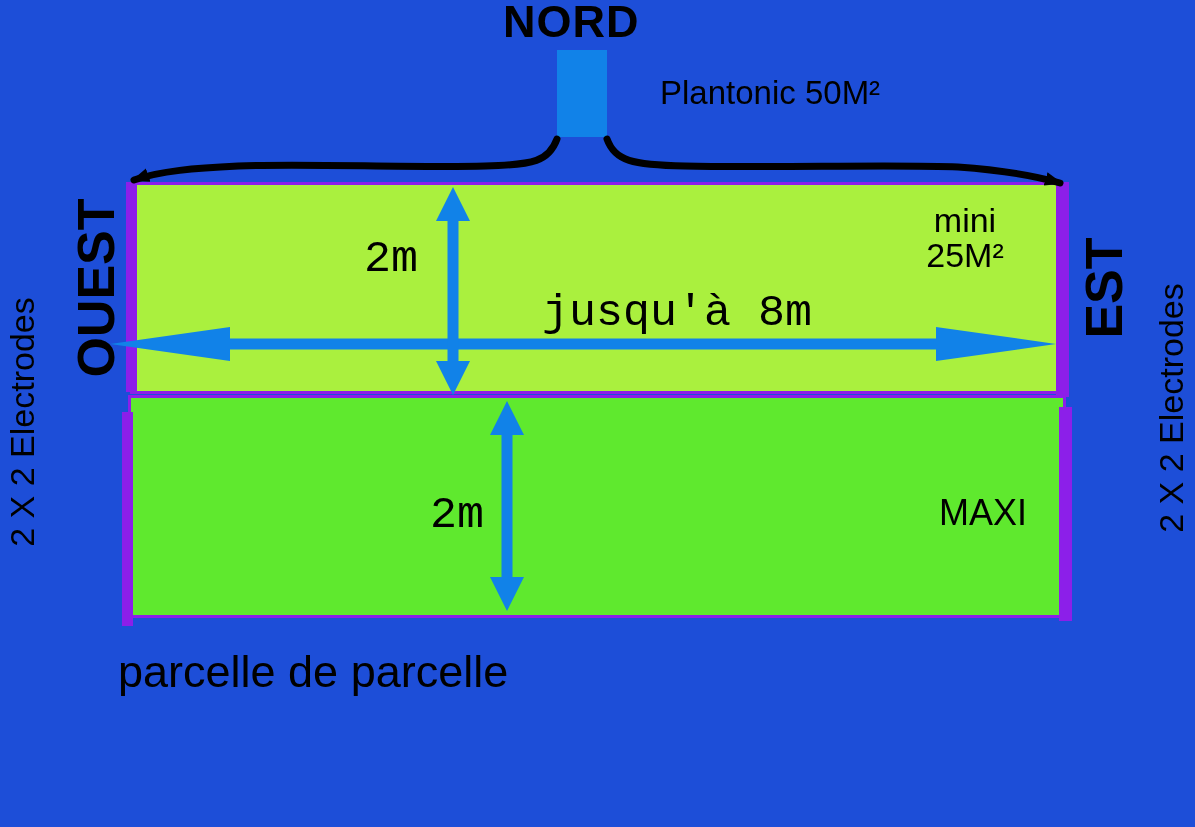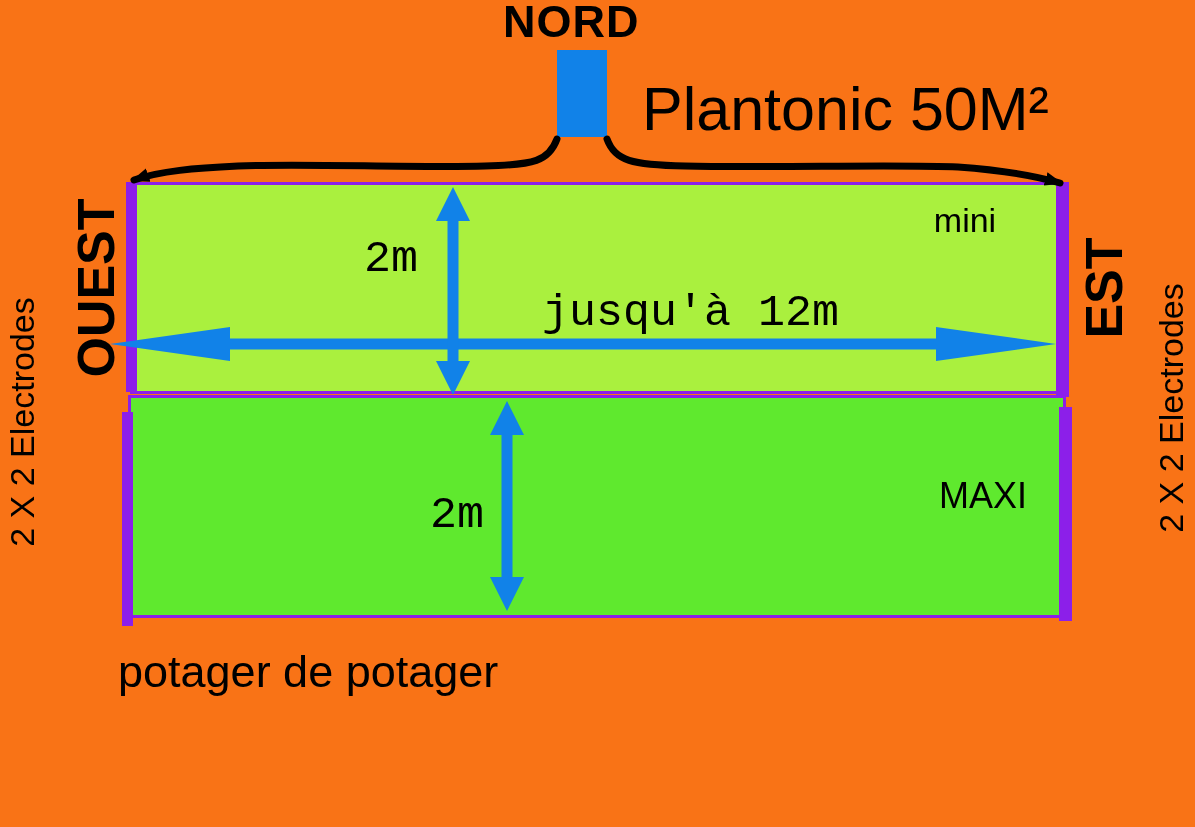--- a/index.html
+++ b/index.html
@@ -1,23 +1,23 @@
 <!DOCTYPE html>
 <html><head>
 <meta charset="utf-8">
 <style>
   html,body { margin:0; padding:0; background:#ffffff; }
   body { font-family:"Liberation Sans", sans-serif; color:#000; }
-  .canvas { position:relative; width:1195px; height:827px; background:#f97316; overflow:hidden; }
+  .canvas { position:relative; width:1195px; height:827px; background:#1d4ed8; overflow:hidden; }
 
   .abs { position:absolute; white-space:nowrap; }
 
   .nord-label { left:503px; top:-4px; font-size:45px; font-weight:bold; letter-spacing:1px; }
   .blue-box { left:557px; top:50px; width:50px; height:87px; background:#1182e8; }
-  .product-label { left:642px; top:74px; font-size:61px; }
+  .product-label { left:660px; top:74px; font-size:33px; }
 
   .plot { position:absolute; box-sizing:border-box; border:3px solid #8c1fe9; }
   .plot-mini { left:130px; top:182px; width:932px; height:212px; background:#aaf03e; }
   .plot-maxi { left:128px; top:395px; width:938px; height:223px; background:#5fe92e; }
 
   .bar { position:absolute; background:#8c1fe9; }
   .bar-left-top { left:126px; top:182px; width:11px; height:210px; }
   .bar-left-bottom { left:122px; top:412px; width:11px; height:214px; }
   .bar-right-top { left:1056px; top:182px; width:13px; height:215px; }
   .bar-right-bottom { left:1059px; top:407px; width:13px; height:214px; }
@@ -28,21 +28,21 @@
   .electrodes-left { left:22px; top:422px; font-size:34px; }
   .electrodes-right { left:1171px; top:408px; font-size:34px; }
 
   .dim-label { position:absolute; font-size:45px;font-family:Liberation Mono, monospace; }
   .label-2m-top { left:364px; top:234px; }
   .label-2m-bottom { left:430px; top:490px; }
   .label-13m { left:542px; top:288px; }
 
   .area-block { position:absolute; text-align:center; }
   .mini-block { left:898px; top:196px; width:134px; font-size:34px; line-height:35px;margin-top:7px; }
-  .maxi-block { left:896px; top:477px; width:174px; font-size:36px; line-height:38px; }
+  .maxi-block { left:896px; top:494px; width:174px; font-size:36px; line-height:38px; }
   .area-line { display:block; }
 
   .caption { left:118px; top:646px; font-size:45px; }
 
   svg.overlay { position:absolute; left:0; top:0; pointer-events:none; }
 </style>
 </head>
 <body>
 
 <div class="canvas">
@@ -58,31 +58,32 @@
   <div class="bar bar-left-bottom"></div>
   <div class="bar bar-right-top"></div>
   <div class="bar bar-right-bottom"></div>
 
   <div class="vtext ouest-label">OUEST</div>
   <div class="vtext est-label">EST</div>
   <div class="vtext electrodes-left">2 X 2 Electrodes</div>
   <div class="vtext electrodes-right">2 X 2 Electrodes</div>
 
   <div class="dim-label label-2m-top">2m</div>
-  <div class="dim-label label-13m">jusqu'à 12m</div>
+  <div class="dim-label label-13m">jusqu'à 8m</div>
   <div class="dim-label label-2m-bottom">2m</div>
 
   <div class="area-block mini-block">
     <span class="area-line">mini</span>
+    <span class="area-line">25M²</span>
   </div>
   <div class="area-block maxi-block">
     <span class="area-line">MAXI</span>
   </div>
 
-  <div class="abs caption">potager de potager</div>
+  <div class="abs caption">parcelle de parcelle</div>
 
   <svg class="overlay" width="1195" height="827" viewBox="0 0 1195 827">
     <defs>
       <marker id="blackArrow" markerUnits="userSpaceOnUse" markerWidth="20" markerHeight="16" refX="15" refY="7" orient="auto">
         <path d="M0,0 L18,7 L0,14 Z" fill="#000000"></path>
       </marker>
     </defs>
 
     <path d="M557,139 C549,161 534,165 485,166 C410,168 300,163 238,166 C195,168 160,171 134,180" fill="none" stroke="#000000" stroke-width="7" stroke-linecap="round" marker-end="url(#blackArrow)"></path>
     <path d="M607,139 C615,161 632,165 685,166 C770,168 900,164 958,167 C1000,170 1032,175 1060,183" fill="none" stroke="#000000" stroke-width="7" stroke-linecap="round" marker-end="url(#blackArrow)"></path>

